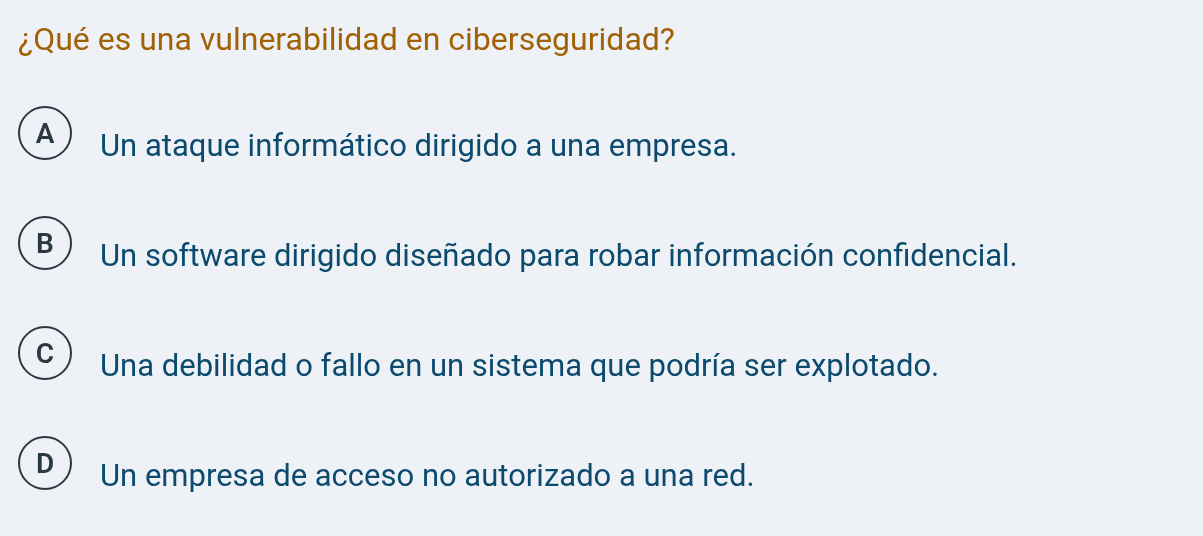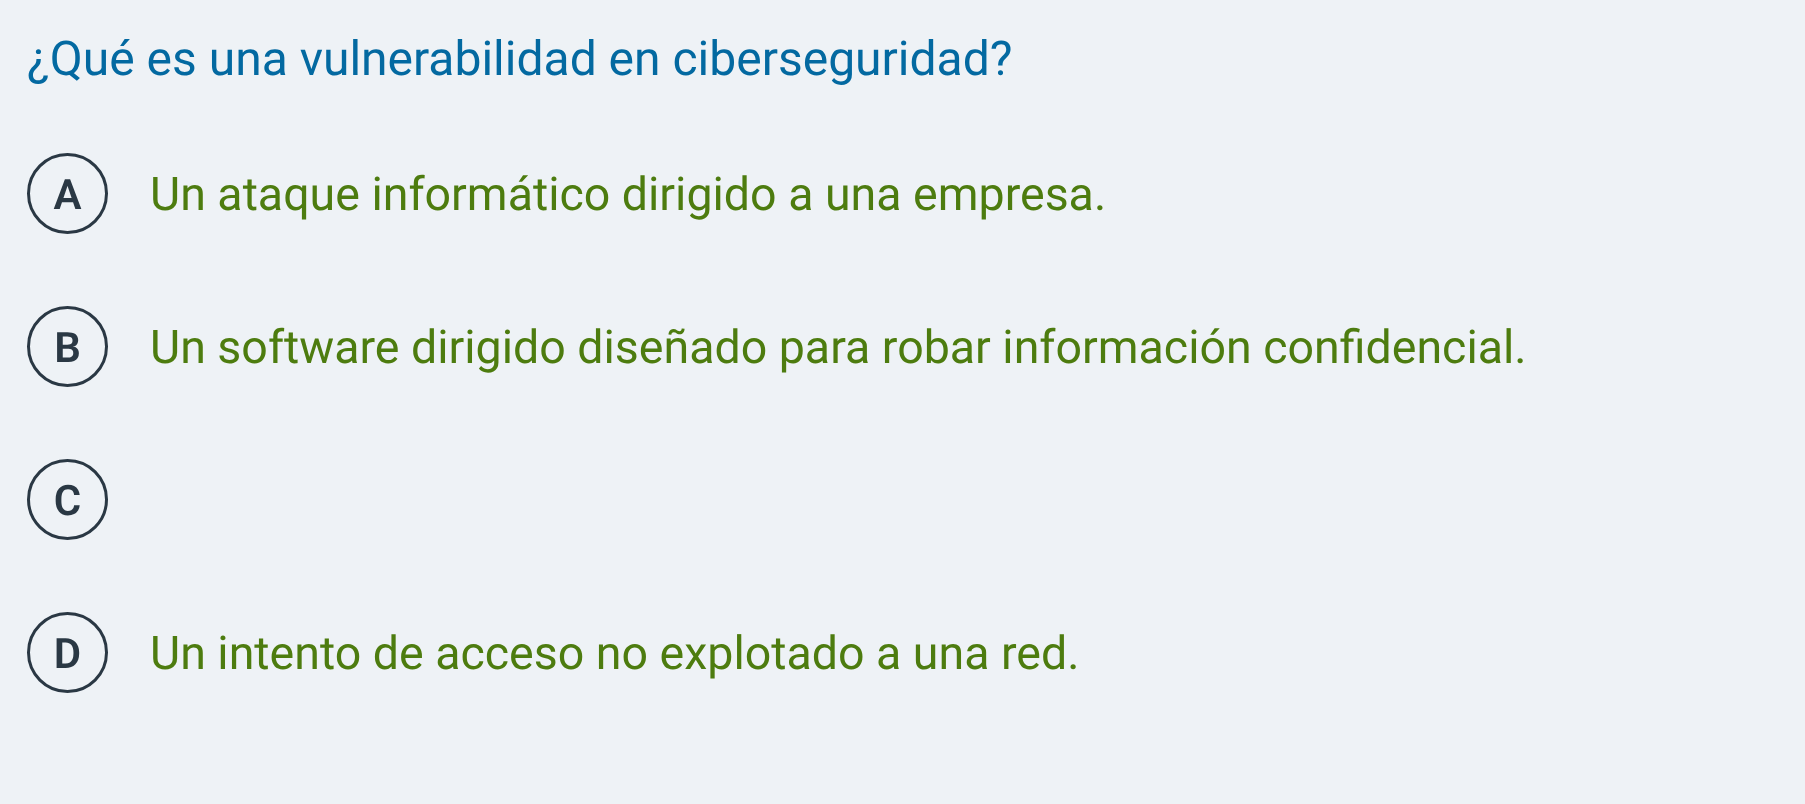--- a/index.html
+++ b/index.html
@@ -11,21 +11,21 @@
       font-family: -apple-system, BlinkMacSystemFont, "Segoe UI", Roboto, Helvetica, Arial, sans-serif;
       background: #eef2f6;
       width: 1203px;
       height: 536px;
       padding: 20px 10px 20px 18px;
       color: #2a3844;
       overflow: hidden;
     }
     .question-text {
       font-size: 32px;
-      color: #0369a1;
+      color: #a16207;
       margin-bottom: 44px;
       font-weight: 400;
     }
     .options {
       display: flex;
       flex-direction: column;
       gap: 48px;
     }
     .option {
       display: flex;
@@ -42,22 +42,23 @@
       display: flex;
       align-items: center;
       justify-content: center;
       font-size: 28px;
       font-weight: 600;
       color: #2a3844;
       background: transparent;
     }
     .option-text {
       font-size: 31px;
-      color: #4d7c0f;
+      color: #0c4a6e;
       font-weight: 400;
+      margin-top: 25px;
     }
   </style>
 </head>
 <body>
 
 <div class="question-text">¿Qué es una vulnerabilidad en ciberseguridad?</div>
 
 <div class="options">
 
   <div class="option">
@@ -65,20 +66,21 @@
     <div class="option-text">Un ataque informático dirigido a una empresa.</div>
   </div>
 
   <div class="option">
     <div class="option-letter">B</div>
     <div class="option-text">Un software dirigido diseñado para robar información confidencial.</div>
   </div>
 
   <div class="option">
     <div class="option-letter">C</div>
+    <div class="option-text">Una debilidad o fallo en un sistema que podría ser explotado.</div>
   </div>
 
   <div class="option">
     <div class="option-letter">D</div>
-    <div class="option-text">Un intento de acceso no explotado a una red.</div>
+    <div class="option-text">Un empresa de acceso no autorizado a una red.</div>
   </div>
 
 </div>
 
 </body></html>

